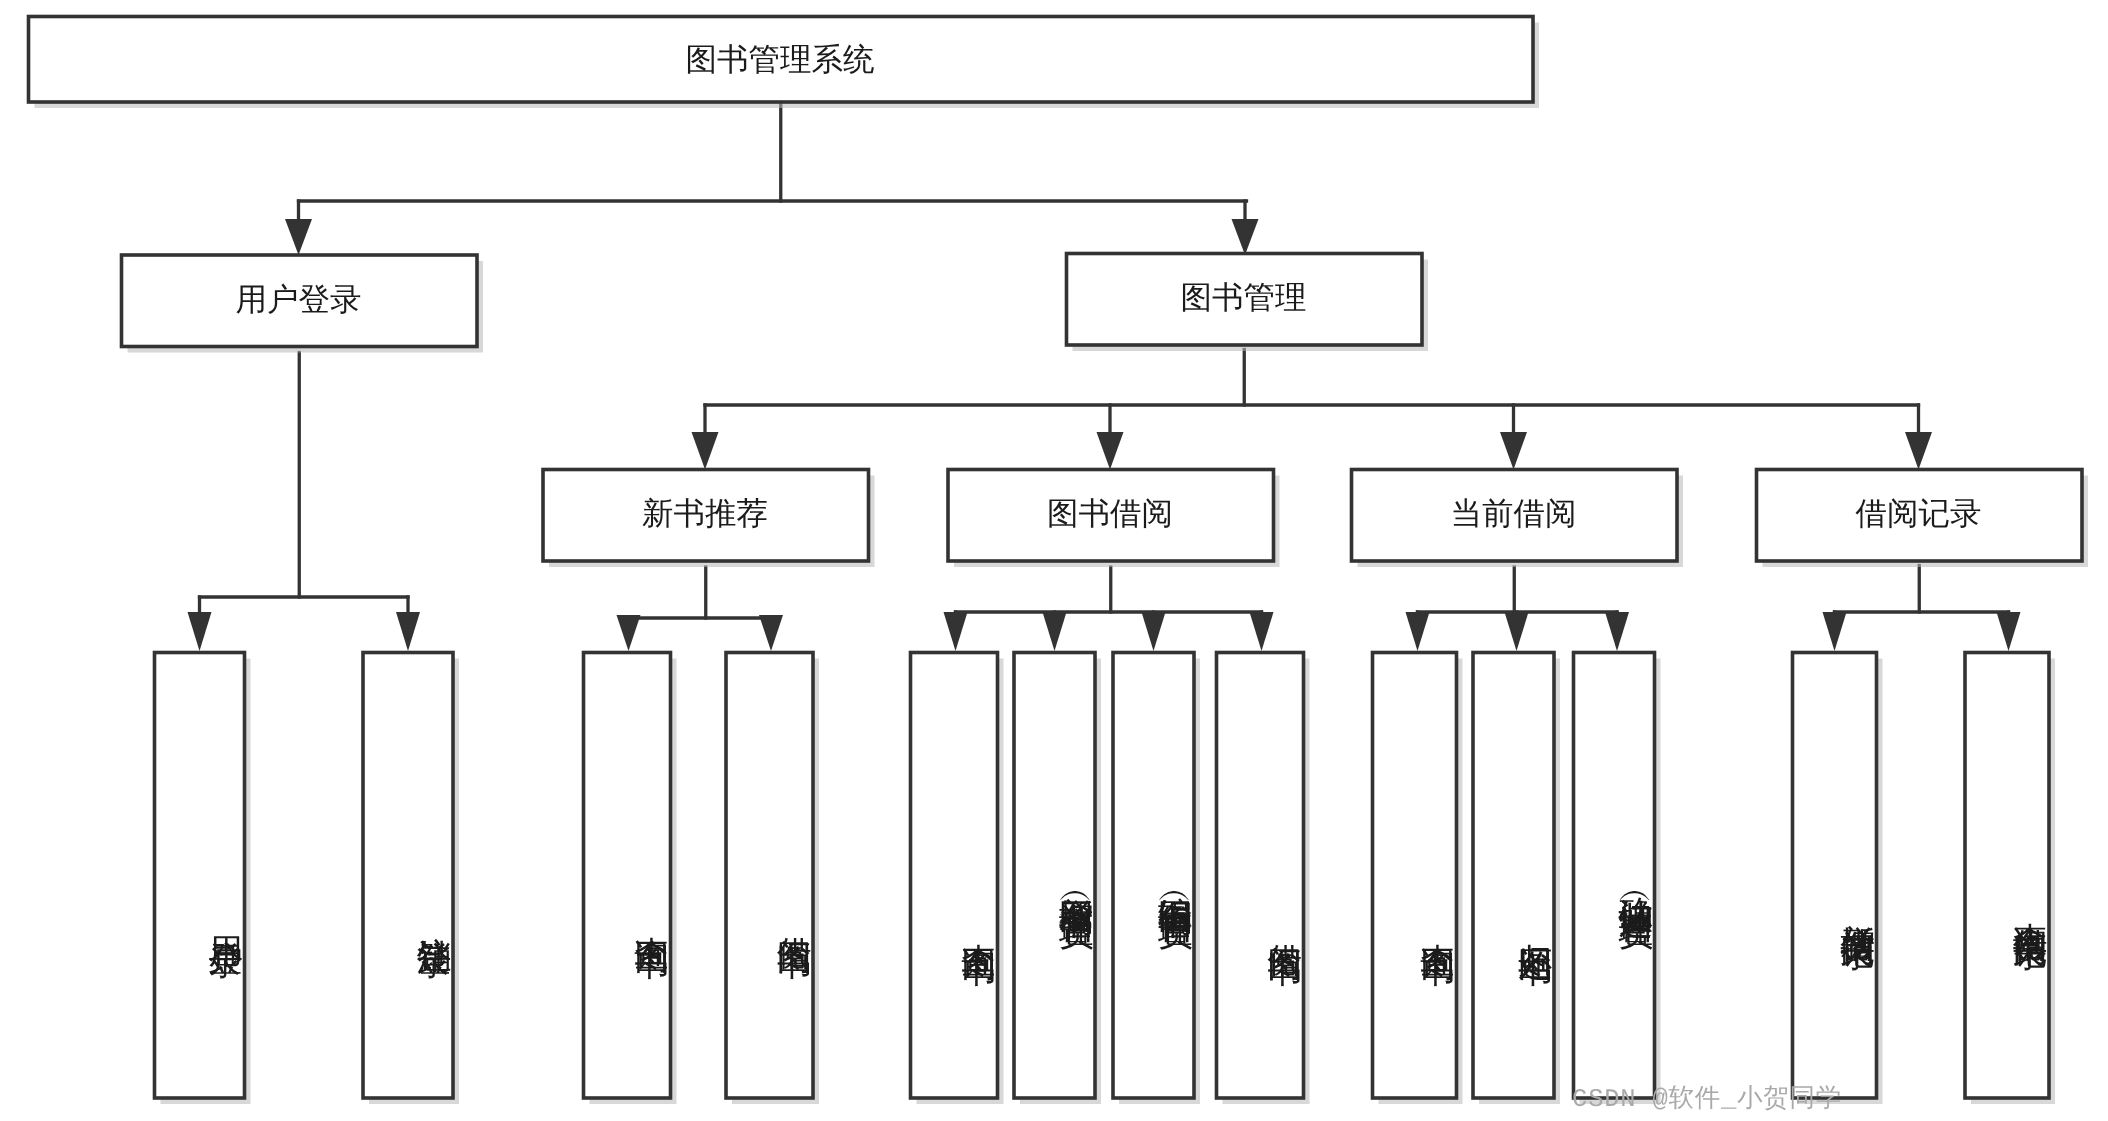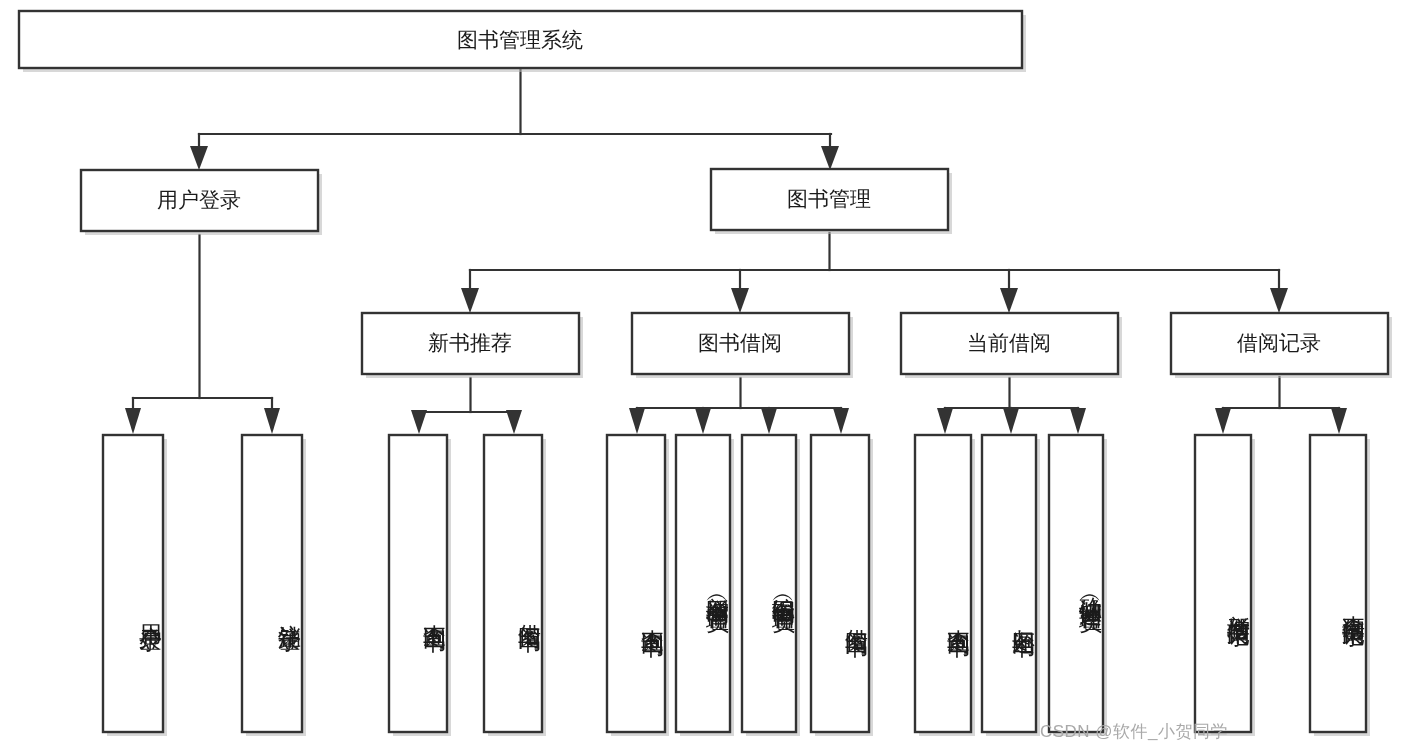--- a/index.html
+++ b/index.html
@@ -66,21 +66,21 @@
     text-align: center;
     display: flex;
     align-items: flex-start;
     justify-content: center;
     pointer-events: none;
   }
   .watermark {
     position: absolute;
     right: 8px;
     bottom: 4px;
-    font-family: Liberation Sans, sans-serif;
+    font-family: Liberation Mono, monospace;
     font-size: 17px;
     color: #a9a9a9;
     letter-spacing: 0.5px;
     white-space: nowrap;
   }
 </style>
 </head>
 <body>
 
 <div id="diagram-root">

